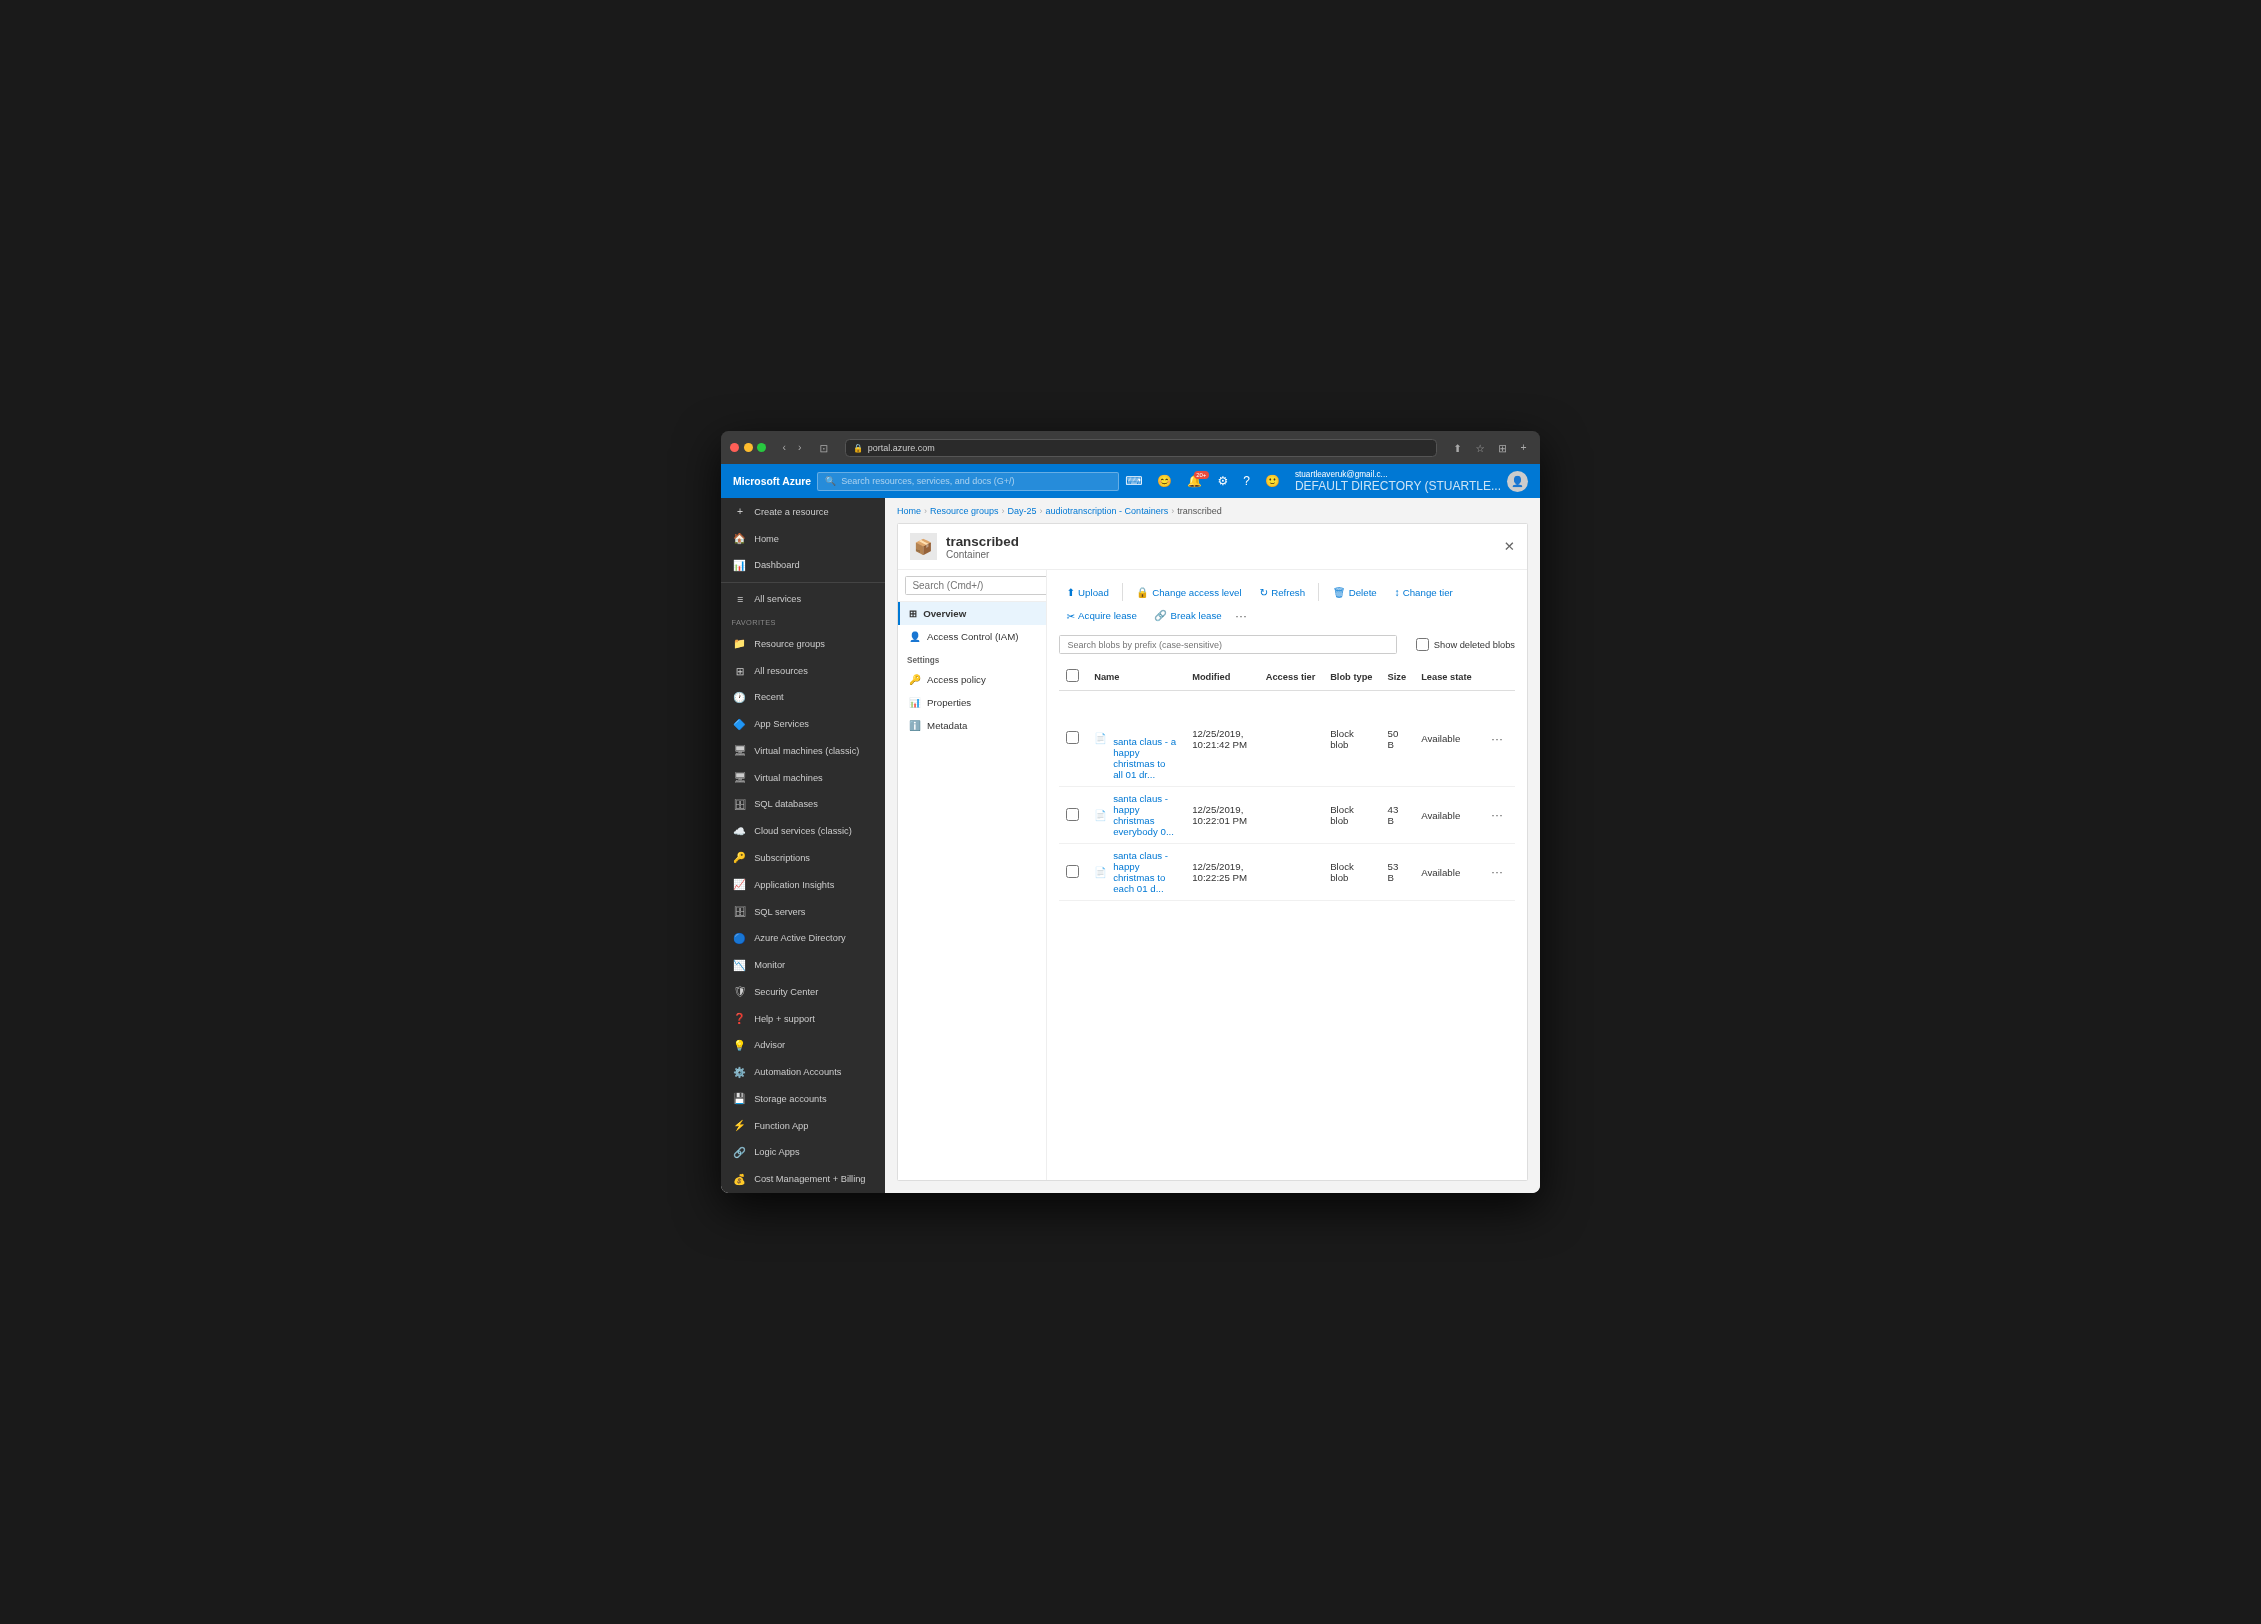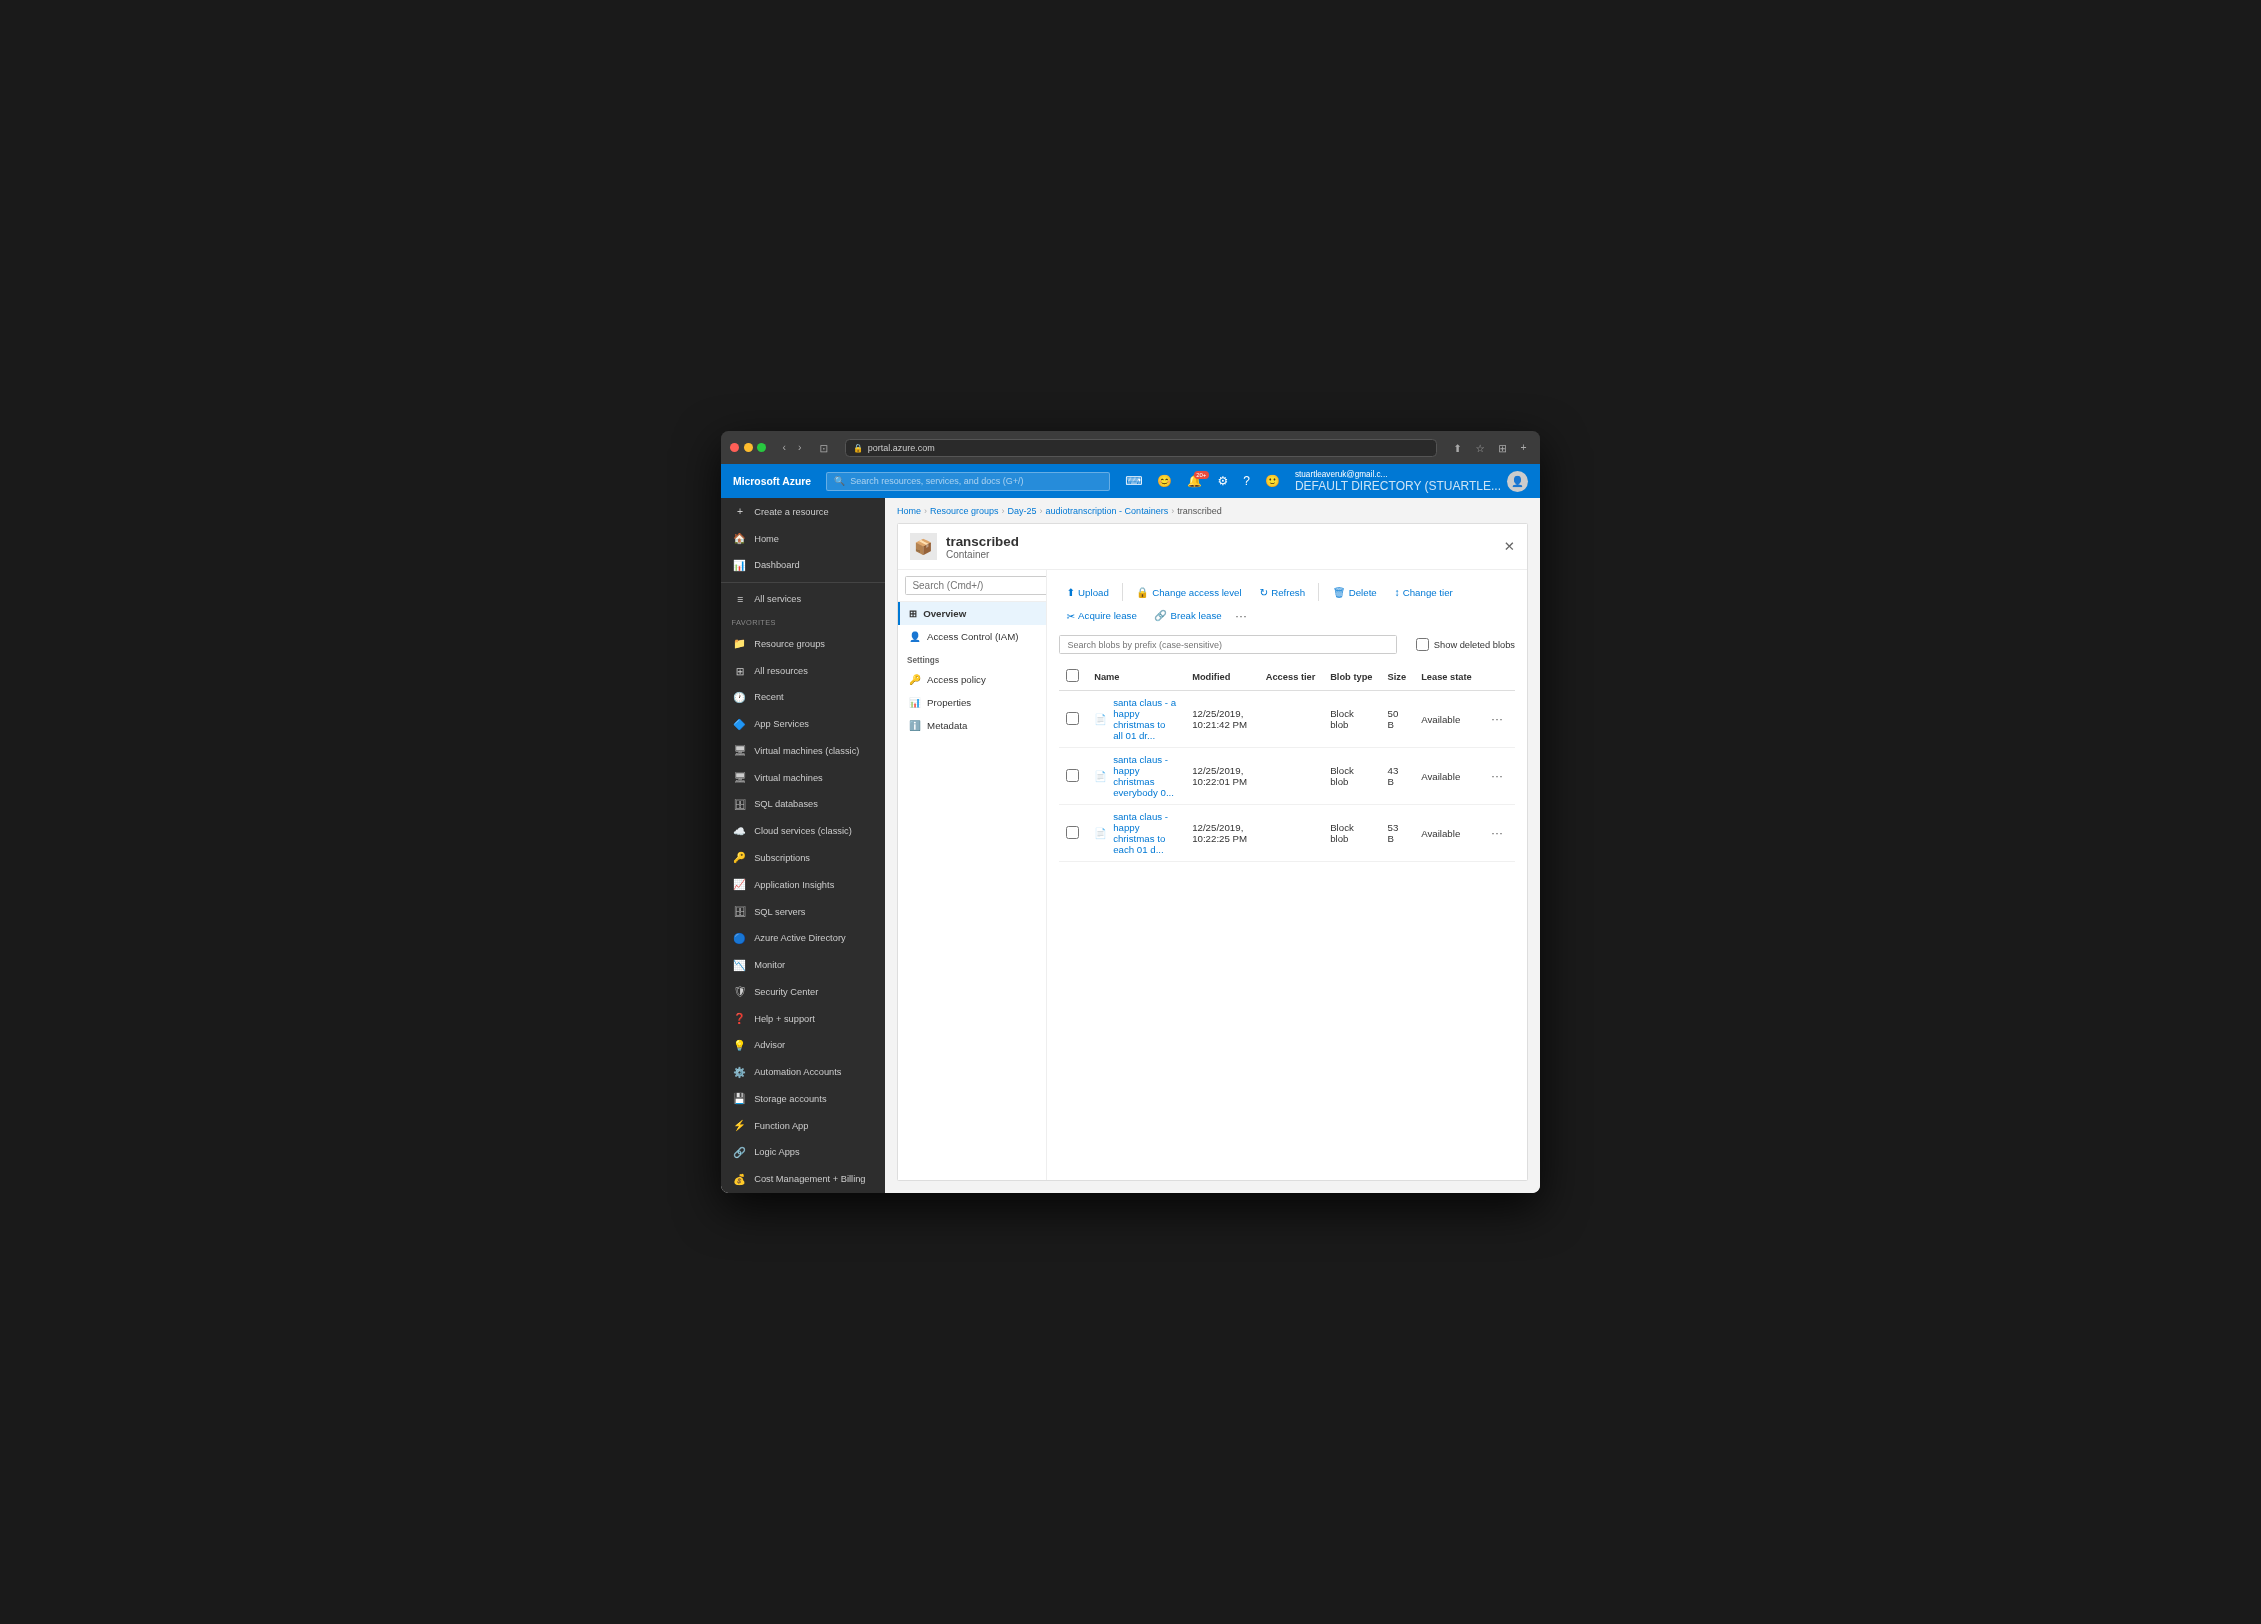--- a/index.html
+++ b/index.html
@@ -101,21 +101,20 @@
       background: #f3f3f3;
     }
 
     
     .top-nav {
       background: #0078d4;
       display: flex;
       align-items: center;
       padding: 0 12px;
       height: 34px;
-      gap: 9px;
     }
     .azure-logo {
       color: white;
       font-weight: 700;
       font-size: 10.4px;
       white-space: nowrap;
       margin-right: 6px;
     }
     .search-bar {
       flex: 1;
@@ -729,21 +728,21 @@
                   </tr>
                 </thead>
                 <tbody id="blob-table-body">
                     <tr>
     <td class="blob-row-cb">
       <input type="checkbox" style="">
     </td>
     <td>
       <div class="blob-name-cell">
         <span class="file-icon">📄</span>
-        <span style="color:#0078d4;cursor:pointer;">santa claus - a happy christmas to all 01 dr...</span>
+        <span style="color:#0078d4;cursor:pointer;margin-top:39px;">santa claus - a happy christmas to all 01 dr...</span>
       </div>
     </td>
     <td>12/25/2019, 10:21:42 PM</td>
     <td></td>
     <td>Block blob</td>
     <td>50 B</td>
     <td>Available</td>
     <td>
       <button class="row-more-btn">···</button>
     </td>

